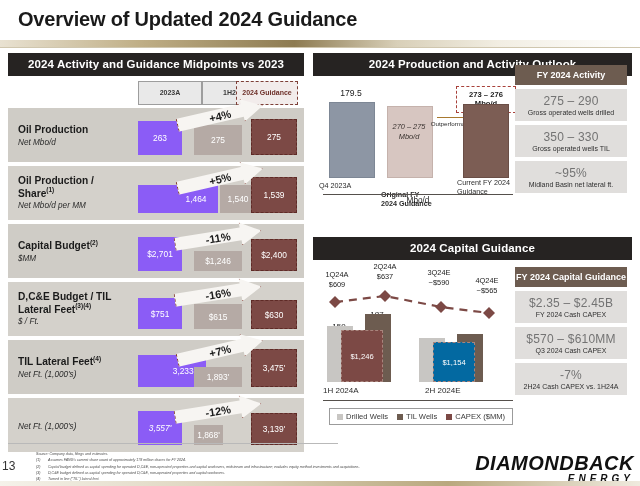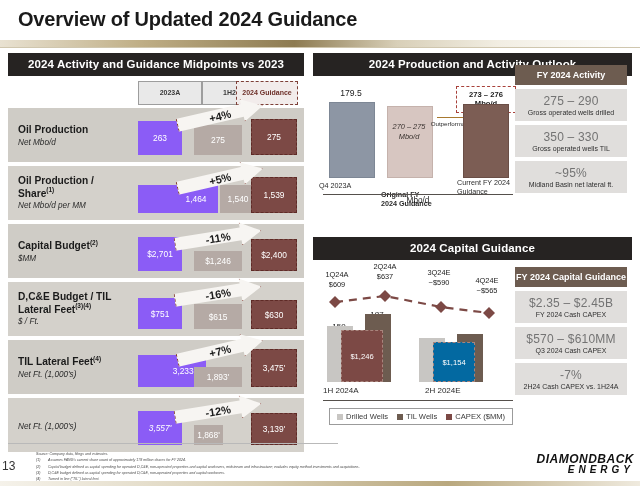--- a/index.html
+++ b/index.html
@@ -112,21 +112,21 @@
 
   
   .foot-rule{position:absolute;left:8px;top:443px;width:330px;border-top:1px solid #b9b9b9;}
   .pagenum{position:absolute;left:2px;top:459px;font-size:12px;color:#333;}
   .foot{position:absolute;left:36px;top:451px;width:470px;}
   .foot div{font-size:3.6px;font-style:italic;color:#4a4a4a;line-height:1.75;white-space:nowrap;}
   .foot .fn{display:inline-block;width:12px;}
   .logo{
     position:absolute;right:6px;top:452px;text-align:right;
   }
-  .logo .l1{font-size:12px;font-weight:bold;font-style:italic;letter-spacing:.5px;color:#111;}
+  .logo .l1{font-size:20px;font-weight:bold;font-style:italic;letter-spacing:.5px;color:#111;}
   .logo .l2{font-size:10px;font-weight:bold;font-style:italic;letter-spacing:4px;color:#111;margin-top:-2px;}
   .bot-rule{position:absolute;left:0;top:481px;width:640px;height:5px;
     background:linear-gradient(to right,#f5f2ea 0%,#d9cfb5 40%,#b9a87e 70%,#efeade 100%);}
 </style>
 </head>
 <body>
 
 <div class="slide">
 
   <div class="title">Overview of Updated 2024 Guidance</div>

